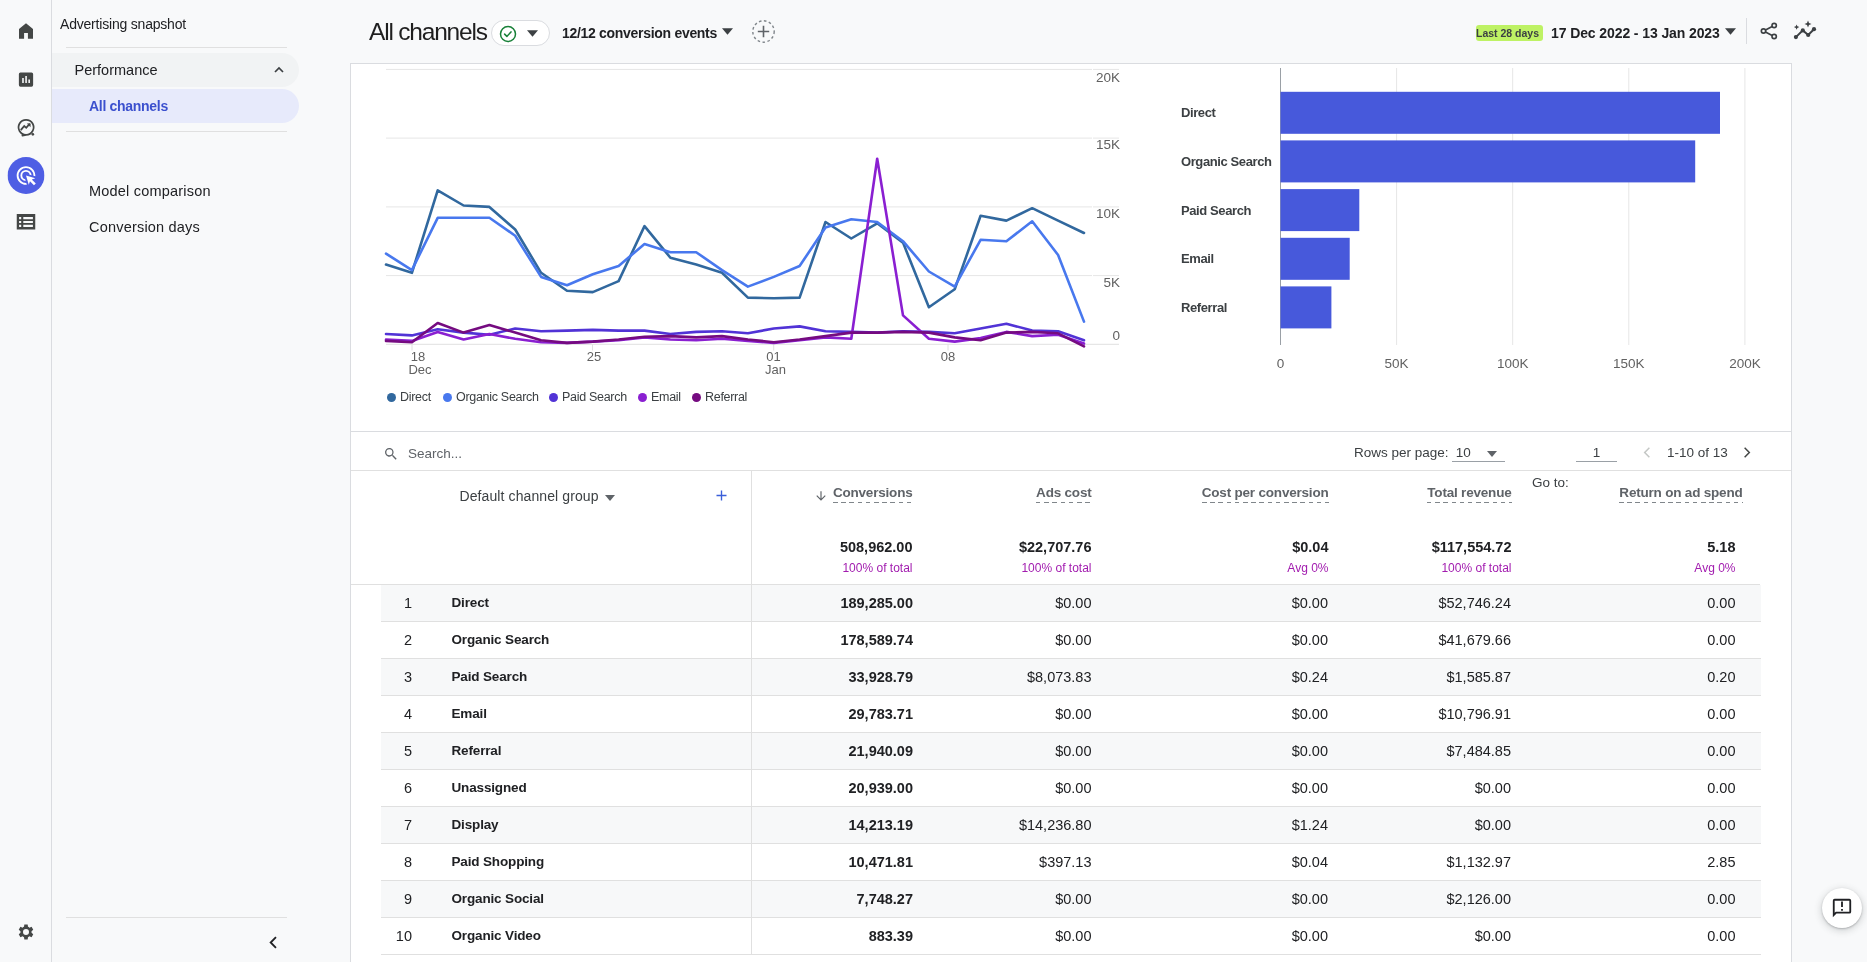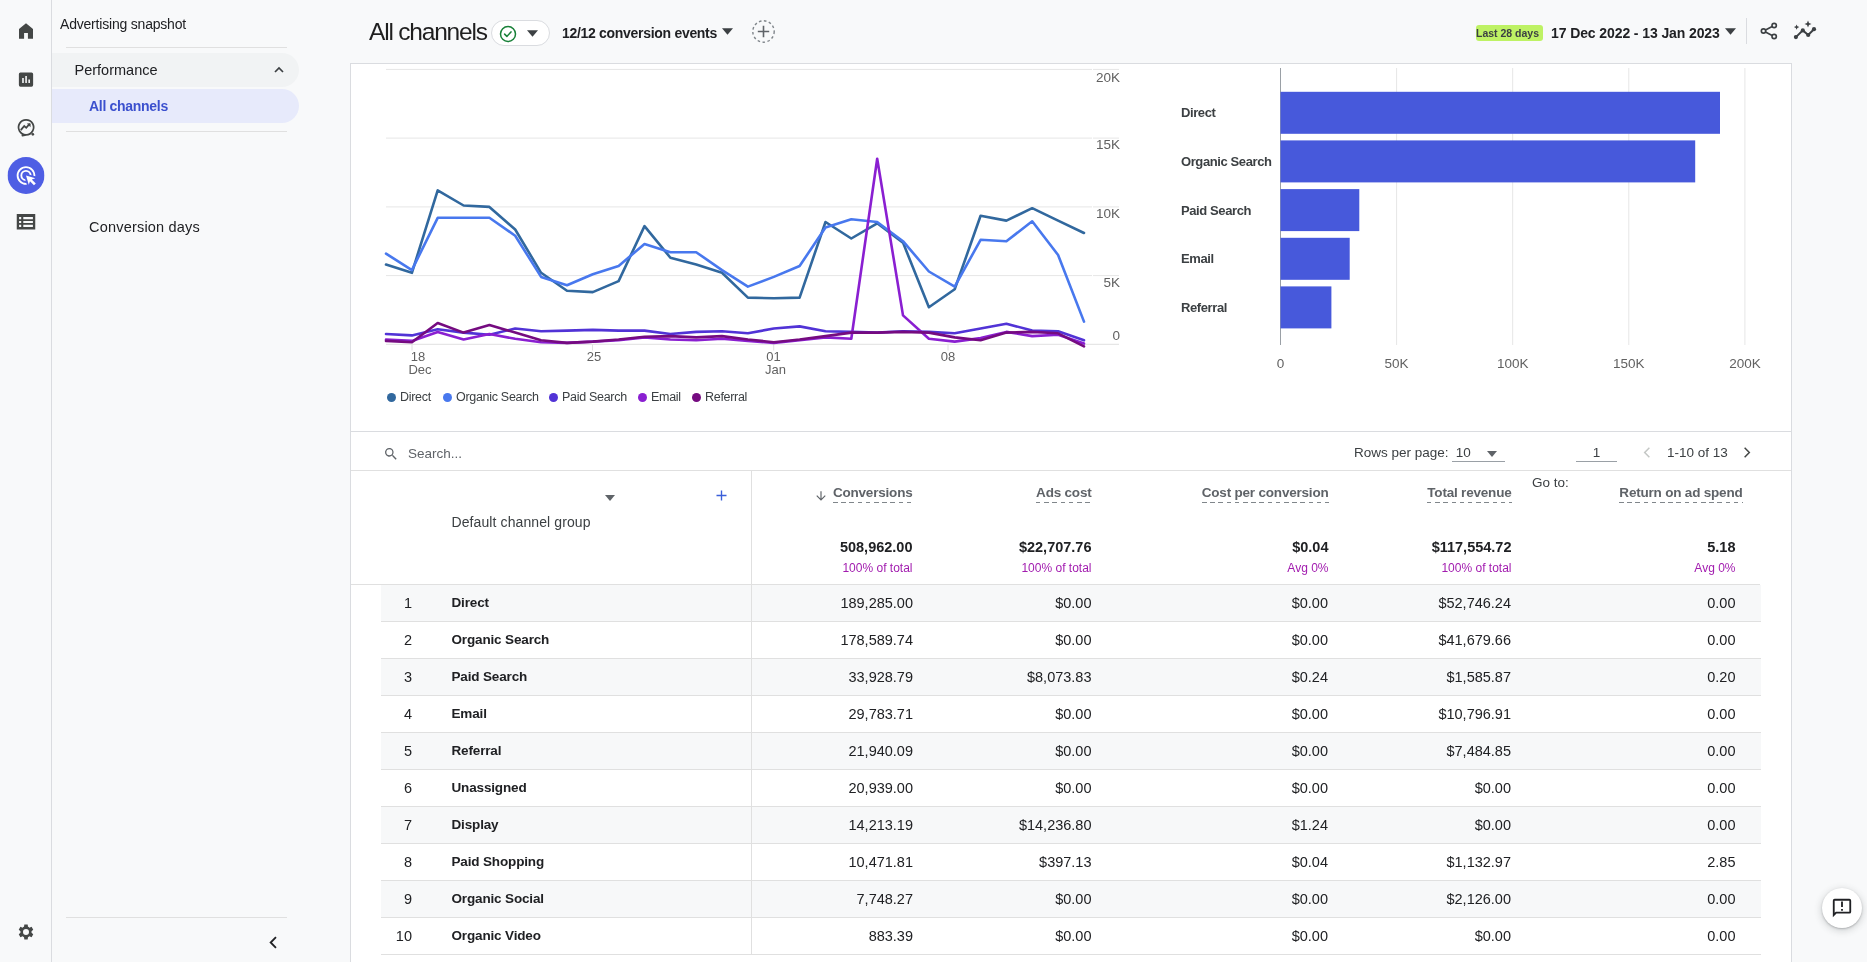--- a/index.html
+++ b/index.html
@@ -50,21 +50,21 @@
 #pagin { position:absolute; left:1340px; top:445px; font-size:13.5px; color:#3c4043; }
 #toolbar-div { position:absolute; left:350.5px; top:469.5px; width:1440px; border-top:1px solid #e0e0e0; }
 
 
 #table { position:absolute; left:381px; top:469.5px; width:1379.5px; }
 .tr { display:flex; height:37px; border-bottom:1px solid #e0e0e0; align-items:center; font-size:14.5px; }
 .tr.odd { background:#f7f8f9; }
 .c0 { width:50px; text-align:right; padding-right:19px; color:#202124; }
 .c1 { width:319px; padding-left:20.5px; font-weight:bold; letter-spacing:-0.15px; font-size:13.5px; }
 .cn { text-align:right; }
-.tr .cn:nth-child(3) { width:171px; padding-right:8px; }
+.tr .cn:nth-child(3) { width:171px; padding-right:8px;font-weight:bold; }
 .tr .cn:nth-child(4) { width:178.5px; padding-right:8px; }
 .tr .cn:nth-child(5) { width:236.5px; padding-right:8px; }
 .tr .cn:nth-child(6) { width:183px; padding-right:8px; }
 .tr .cn:nth-child(7) { width:241.5px; padding-right:25px; }
 #vdiv { position:absolute; left:750.5px; top:469.5px; height:485px; border-left:1px solid #e0e0e0; }
 
 
 #thead { position:absolute; left:350.5px; top:469.5px; width:1409.5px; height:115px; border-bottom:1px solid #e0e0e0; }
 .hlab { position:absolute; top:18px; font-size:14px; color:#3c4043; letter-spacing:0.1px; }
 .mh { position:absolute; font-size:13.5px; font-weight:bold; letter-spacing:-0.2px; color:#5f6368; text-align:right; }
@@ -111,20 +111,21 @@
   <div id="nav">
     <div class="title">Advertising snapshot</div>
     <div class="div" style="top:47px"></div>
     <div class="navhead" style="top:52.5px; background:#f1f3f4;"><span class="t">Performance</span>
       <svg class="chev" width="12" height="12" viewBox="0 0 12 12" fill="none" stroke="#3c4043" stroke-width="1.7">
           <path d="m2 8 4-4 4 4"></path>
         </svg>
     </div>
     <div class="navitem" style="top:89px; background:#e7eafb; color:#3b50ce; font-weight:bold; letter-spacing:-0.3px; font-size:14px;"><span class="t">All channels</span></div>
     <div class="div" style="top:130.5px"></div>
+    <div class="navitem" style="top:174px"><span class="t">Model comparison</span></div>
     <div class="navitem" style="top:210px"><span class="t">Conversion days</span></div>
     <div class="div" style="top:916.5px"></div>
     <svg class="abs" style="left:213px; top:934px" width="17" height="17" viewBox="0 0 24 24" fill="none" stroke="#202124" stroke-width="2.6">
         <path d="M15.5 4.5 8 12l7.5 7.5"></path>
       </svg>
   </div>
 
   <div id="hdr-title">All channels</div>
   <div id="badge">
     <svg class="abs" style="left:7px; top:4px" width="18" height="18" viewBox="0 0 24 24" fill="none" stroke="#188038" stroke-width="2">
@@ -251,21 +252,21 @@
         <path d="M15 4.5 7.5 12l7.5 7.5"></path>
       </svg>
     <span style="position:absolute; left:327px; top:0; white-space:nowrap;">1-10 of 13</span>
     <svg class="abs" style="left:399px; top:0px" width="15" height="15" viewBox="0 0 24 24" fill="none" stroke="#444746" stroke-width="2.4">
         <path d="m9 4.5 7.5 7.5L9 19.5"></path>
       </svg>
   </div>
   <div id="toolbar-div"></div>
 
   <div id="thead">
-    <span class="hlab" style="left:101px;margin-top:26px;">Default channel group</span>
+    <span class="hlab" style="left:109px;">Default channel group</span>
     <svg class="abs" style="left:254px; top:25px" width="10" height="6" viewBox="0 0 10 6" fill="#5f6368">
         <path d="M0 0h10L5 6z"></path>
       </svg>
     <svg class="abs" style="left:363px; top:18px" width="15" height="15" viewBox="0 0 24 24" fill="none" stroke="#3b5fd9" stroke-width="2.2">
         <path d="M12 4v16M4 12h16"></path>
       </svg>
     <svg class="abs" style="left:463px; top:19px" width="14" height="14" viewBox="0 0 24 24" fill="#5f6368">
         <path d="M20 12l-1.41-1.41L13 16.17V4h-2v12.17l-5.58-5.59L4 12l8 8 8-8z"></path>
       </svg>
     <span class="mh" style="right:1409.5px"></span>

